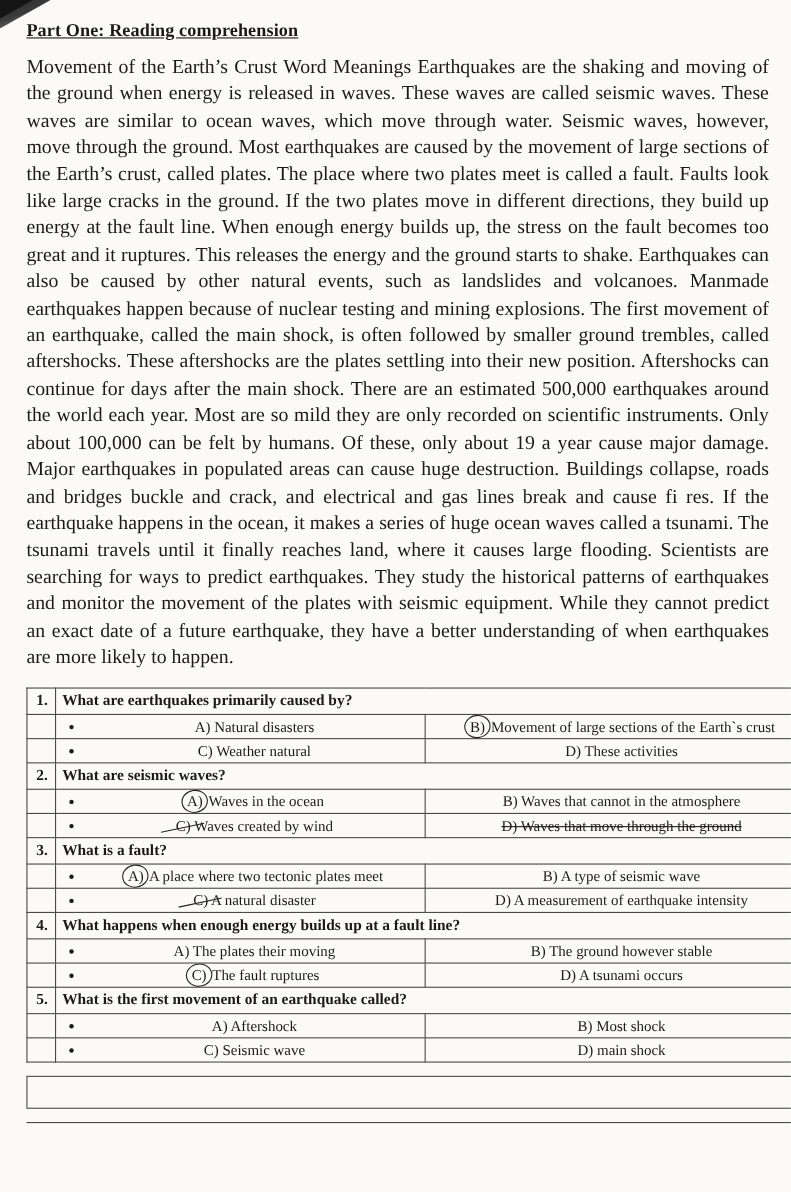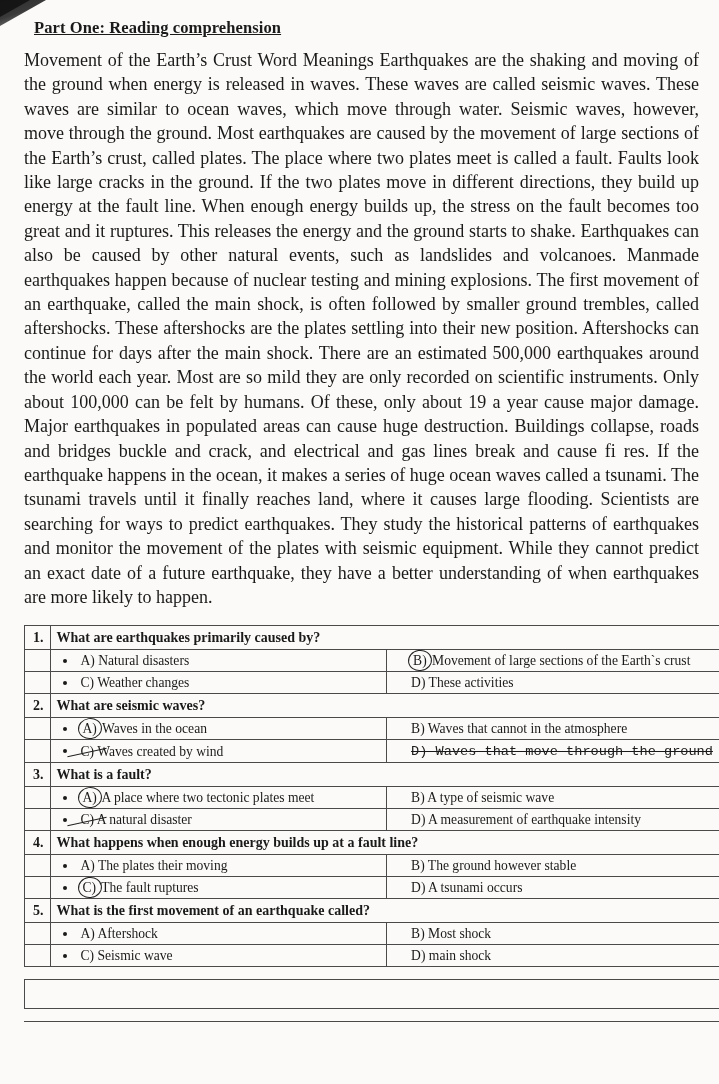--- a/index.html
+++ b/index.html
@@ -44,21 +44,21 @@
 
   .content {
     padding: 18px 16px 0 22px;
   }
 
   .part-title {
     font-weight: bold;
     font-size: 16.5px;
     text-decoration: underline;
     letter-spacing: .1px;
-    margin: 0 0 10px 12px;
+    margin: 0 0 10px 2px;
   }
 
   .passage {
     font-size: 18px;
     line-height: 24.4px;
     text-align: justify;
     text-justify: inter-word;
     margin: 0 4px 0 2px;
     hyphens: none;
   }
@@ -88,20 +88,21 @@
     padding-left: 8px !important;
     border-right: 1px solid #4a4a4a !important;
   }
   .qtext {
     padding-left: 6px !important;
   }
   .opt-cell {
     padding-left: 24px !important;
     position: relative;
     width: 50%;
+    text-align: center;
   }
   .opt-cell.left {
     padding-left: 30px !important;
   }
   .bullet {
     position: absolute;
     left: 12px;
     top: 50%;
     transform: translateY(-50%);
     width: 4px;
@@ -125,21 +126,20 @@
     top: -2px;
     right: -3px;
     bottom: -2px;
     border: 1.2px solid #222;
     border-radius: 50%;
     transform: rotate(-8deg);
   }
   .struck {
     text-decoration: line-through;
     text-decoration-thickness: 1px;
-    font-family: Liberation Mono, monospace;
   }
   .pen-slash {
     position: relative;
   }
   .pen-slash::after {
     content: "";
     position: absolute;
     left: -14px;
     top: 55%;
     width: 40px;
@@ -182,21 +182,21 @@
             <td class="qnum">1.</td>
             <td class="qtext" colspan="2">What are earthquakes primarily caused by?</td>
           </tr>
           <tr>
             <td class="blank-left">&nbsp;</td>
             <td class="opt-cell left"><span class="bullet"></span><span>A) Natural disasters</span></td>
             <td class="opt-cell"><span><span class="circled">B)</span> Movement of large sections of the Earth`s crust</span></td>
           </tr>
           <tr>
             <td class="blank-left">&nbsp;</td>
-            <td class="opt-cell left"><span class="bullet"></span><span>C) Weather changes</span></td>
+            <td class="opt-cell left"><span class="bullet"></span><span>C) Weather natural</span></td>
             <td class="opt-cell"><span>D) These activities</span></td>
           </tr>
           <tr class="qrow-head">
             <td class="qnum">2.</td>
             <td class="qtext" colspan="2">What are seismic waves?</td>
           </tr>
           <tr>
             <td class="blank-left">&nbsp;</td>
             <td class="opt-cell left"><span class="bullet"></span><span><span class="circled">A)</span> Waves in the ocean</span></td>
             <td class="opt-cell"><span>B) Waves that cannot in the atmosphere</span></td>

